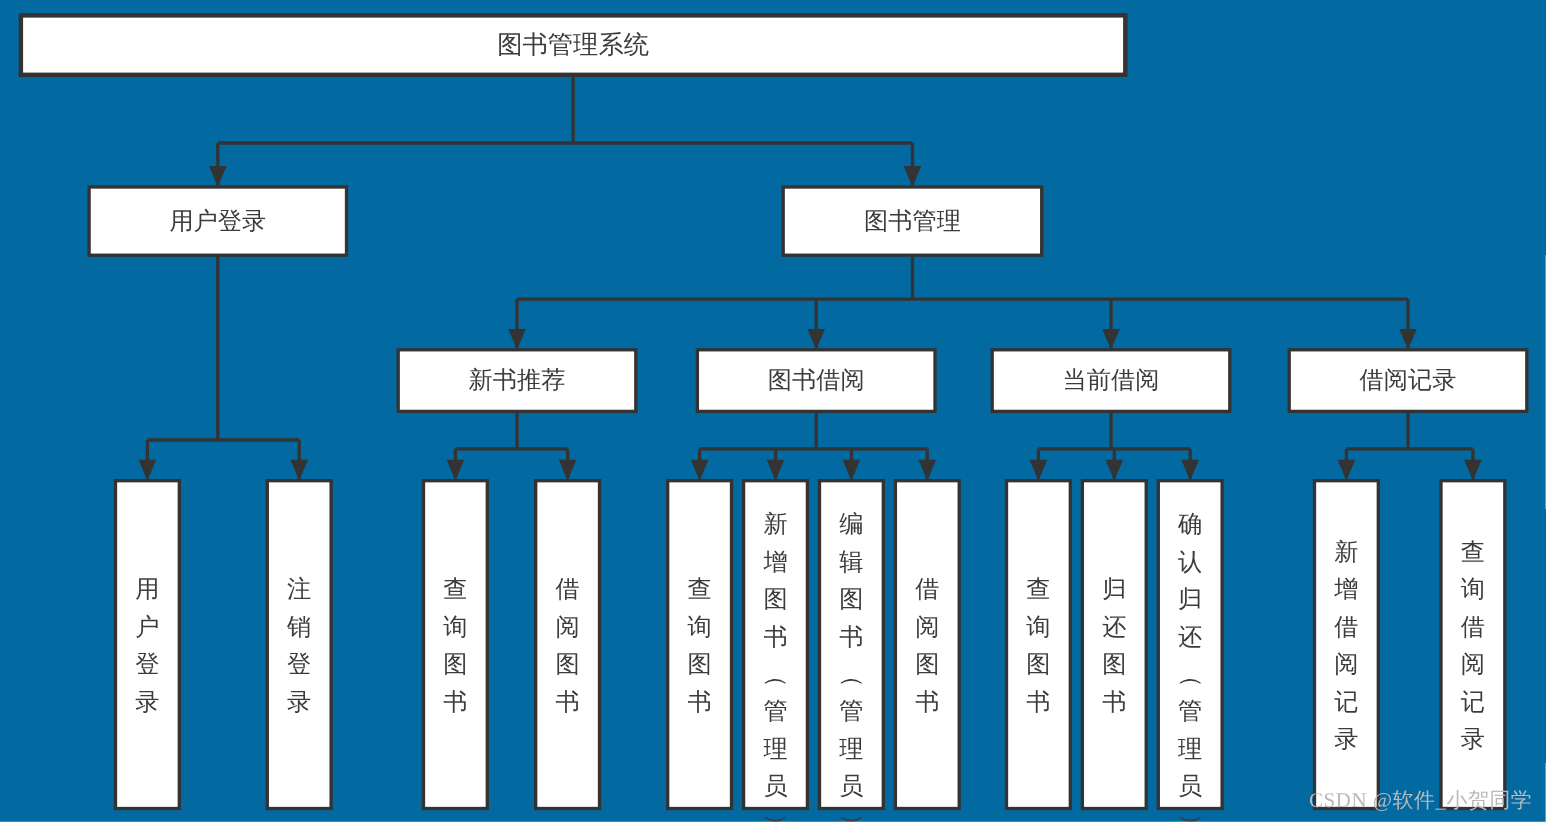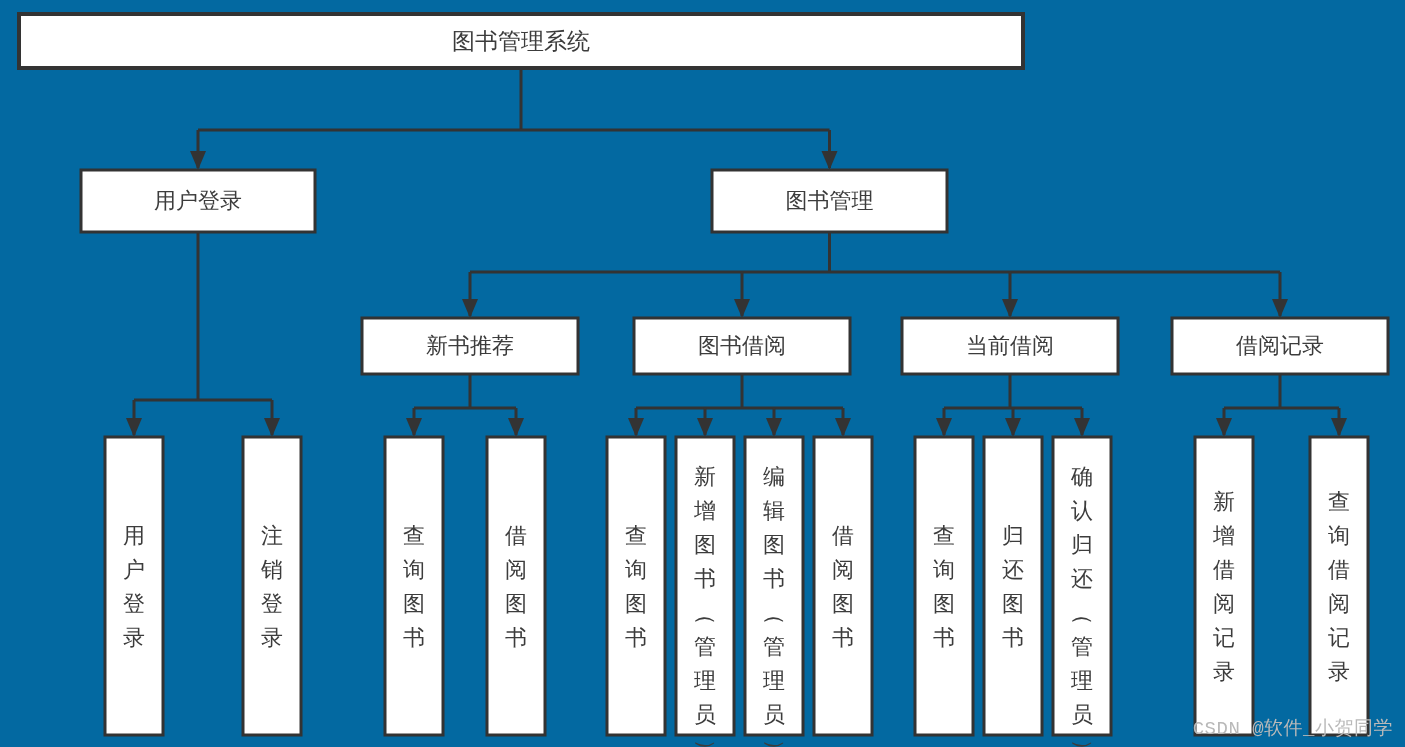--- a/index.html
+++ b/index.html
@@ -13,21 +13,21 @@
   .arrowhead{fill:#333333;stroke:none;}
   .nodelabel{fill:#3c3c3c;font-size:22px;
              font-family:"DejaVu Sans","Liberation Sans",sans-serif;
              text-anchor:middle;dominant-baseline:middle;}
   .nodelabel.root{font-size:23px;}
   .vlabel{fill:#3c3c3c;font-size:22px;
           font-family:"DejaVu Sans","Liberation Sans",sans-serif;
           text-anchor:middle;}
   .watermark{position:absolute;right:12px;bottom:6px;
              color:#b9b9b9;font-size:19px;letter-spacing:.5px;
-             font-family:Liberation Mono, monospace;
+             font-family:Liberation Serif, serif;
              white-space:nowrap;pointer-events:none;}
 </style>
 </head>
 <body>
 
 <div id="stage">
   <svg id="diagram" viewBox="0 0 1405 747">
     <g id="connector-layer">
         <path d="M 521 68 L 521 130" class="connector"></path>
         <path d="M 198 130 L 829.5 130" class="connector"></path>

